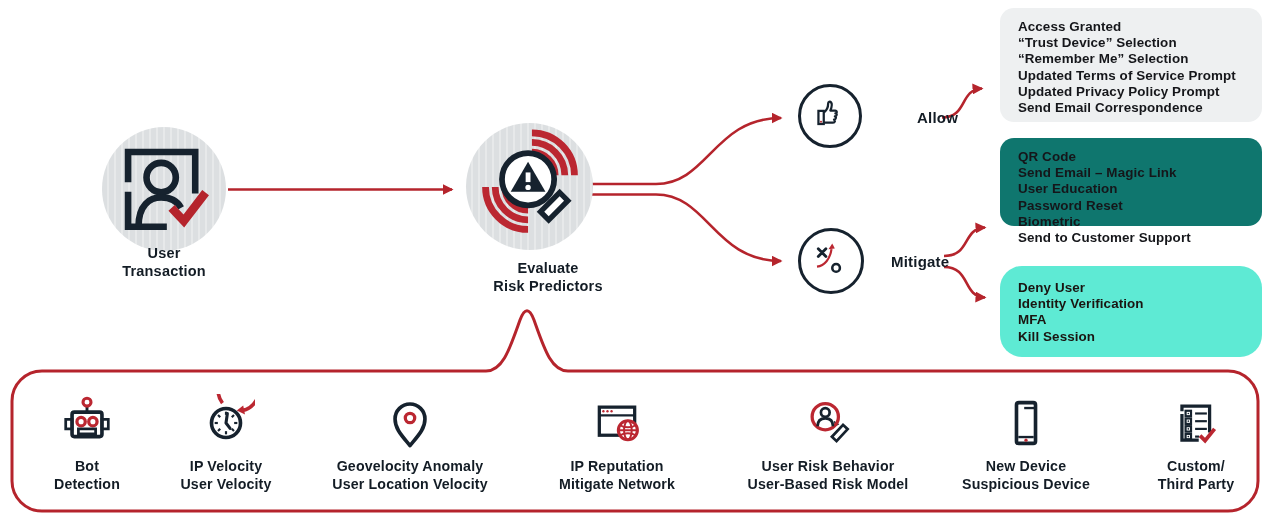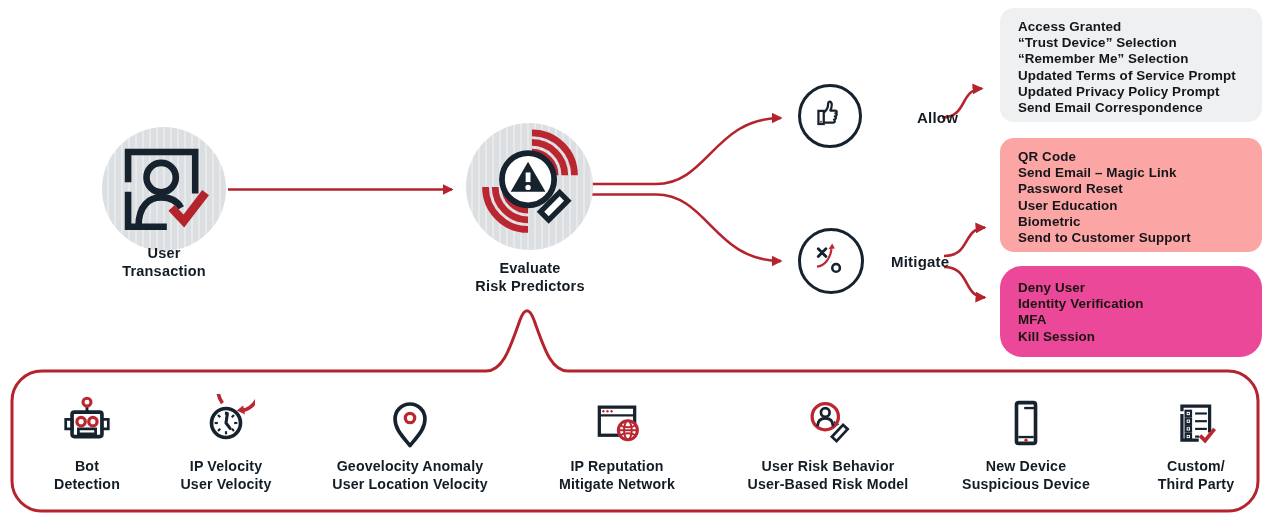--- a/index.html
+++ b/index.html
@@ -24,22 +24,22 @@
   .branch-label { position:absolute; font-weight:700; font-size:15px; color:#131c25; letter-spacing:.2px; }
   .outcome-box {
     position:absolute; left:1000px; width:262px; border-radius:14px;
     box-sizing:border-box; padding:11px 10px 0 18px;
   }
   .outcome-box .line {
     font-weight:700; font-size:13.4px; line-height:16.2px;
     color:#15161a; letter-spacing:.1px; white-space:nowrap;
   }
   #allow-box   { top:8px;   height:114px; background:#eef0f1; }
-  #mitigate-box{ top:138px; height:114px; background:#fca5a5; }
-  #deny-box    { top:266px; height:91px;  background:#ec4899; border-radius:22px; padding-top:14px; }
+  #mitigate-box{ top:138px; height:88px; background:#0f766e; }
+  #deny-box    { top:266px; height:91px;  background:#5eead4; border-radius:22px; padding-top:14px; }
   #deny-box .line { color:#1a1511; }
   .predictor { position:absolute; top:390px; width:230px; text-align:center; }
   .predictor .icon-wrap { height:62px; display:flex; align-items:flex-end; justify-content:center; }
   .predictor .plabel {
     margin-top:5px; font-weight:700; font-size:14.2px; line-height:18px;
     color:#131c25; letter-spacing:.15px;
   }
   svg.overlay { position:absolute; left:0; top:0; pointer-events:none; }
 </style>
 </head>
@@ -96,21 +96,21 @@
         <g transform="rotate(45 85 82)">
           <rect x="79" y="68" width="12" height="28" fill="#ffffff" stroke="#16222e" stroke-width="5.5"></rect>
         </g>
         <circle cx="58" cy="54" r="27" fill="#ffffff" stroke="#16222e" stroke-width="6"></circle>
         <path d="M 58 36 L 76 67 H 40 Z" fill="#16222e"></path>
         <path d="M 58 47 V 57" stroke="#ffffff" stroke-width="5"></path>
         <circle cx="58" cy="62.5" r="2.8" fill="#ffffff"></circle>
       </svg>
     </span>
   </div>
-  <div class="node-label" style="left:450px; top:259px; width:160px;">
+  <div class="node-label" style="left:468px; top:259px; width:160px;">
     <div>Evaluate</div>
     <div>Risk Predictors</div>
   </div>
 
   <div class="branch-circle" style="left:798px; top:84px; width:64px; height:64px;">
     <span>
       <svg width="40" height="40" viewBox="0 0 64 64" fill="none">
         <rect x="13.5" y="27" width="8.5" height="21" stroke="#16222e" stroke-width="3.6"></rect>
         <circle cx="17.6" cy="44.5" r="1.6" fill="#b5242c"></circle>
         <path d="M 22.5 29.5 C 26 26.5 29 21 29 15.5 C 29 12.5 32 11.3 33.8 13.6 C 35.6 16 34.6 21.6 32.6 26.4
@@ -138,22 +138,22 @@
     <div class="line">“Trust Device” Selection</div>
     <div class="line">“Remember Me” Selection</div>
     <div class="line">Updated Terms of Service Prompt</div>
     <div class="line">Updated Privacy Policy Prompt</div>
     <div class="line">Send Email Correspondence</div>
   </div>
 
   <div class="outcome-box" id="mitigate-box">
     <div class="line">QR Code</div>
     <div class="line">Send Email – Magic Link</div>
+    <div class="line">User Education</div>
     <div class="line">Password Reset</div>
-    <div class="line">User Education</div>
     <div class="line">Biometric</div>
     <div class="line">Send to Customer Support</div>
   </div>
 
   <div class="outcome-box" id="deny-box">
     <div class="line">Deny User</div>
     <div class="line">Identity Verification</div>
     <div class="line">MFA</div>
     <div class="line">Kill Session</div>
   </div>

